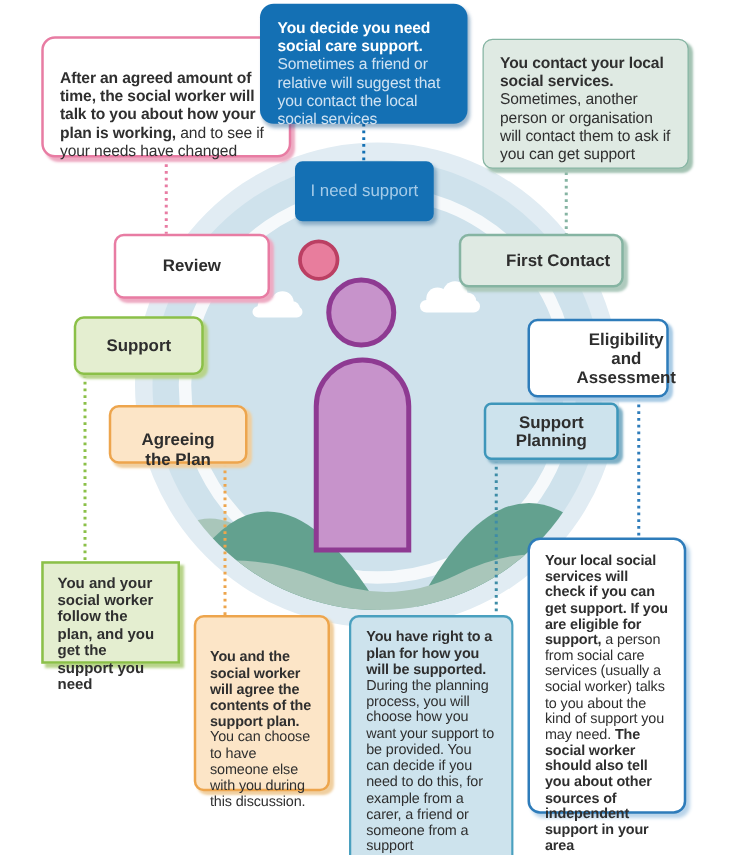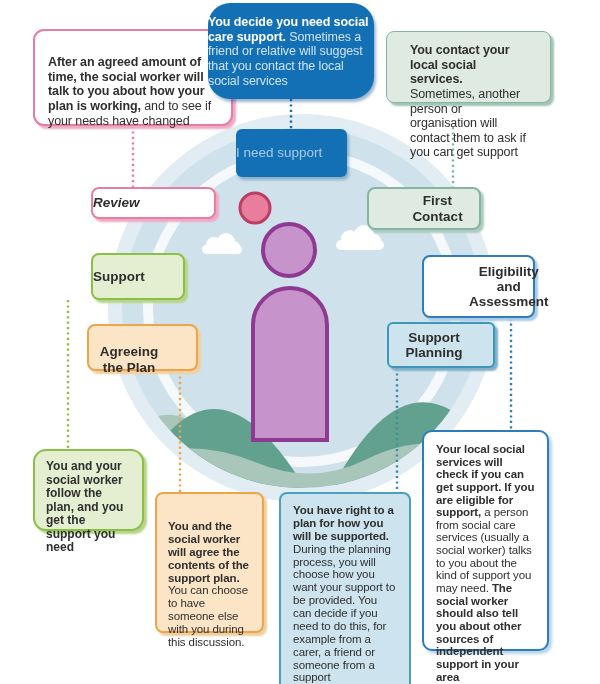--- a/index.html
+++ b/index.html
@@ -7,56 +7,56 @@
     position:relative;width:600px;height:684px;overflow:hidden;background:#fff;
     font-family:"Liberation Sans", sans-serif;color:var(--ink,#2f2f2f);
   }
   .scene{position:absolute;left:0;top:0;z-index:0;}
   .box{position:absolute;z-index:2;box-sizing:border-box;border-radius:9px;}
   .note{font-size:12.5px;line-height:1.17;letter-spacing:-0.1px;}
   .note-sm{font-size:11.5px;line-height:1.12;letter-spacing:-0.1px;}
   .b{font-weight:bold;}
   .blk{display:block;}
   .label{
-    display:flex;align-items:center;text-align:center;
+    display:flex;align-items:center;justify-content:center;text-align:center;
     font-weight:bold;font-size:13.5px;line-height:1.12;color:#2e2e2e;
   }
   
   [data-name="note-review-box"]{
     left:33px;top:29px;width:200px;height:97px;background:#fff;
     border:2px solid var(--pink,#e87ca3);border-radius:11px;
     box-shadow:3px 3px 2px var(--pink-shadow,#eeaac2);padding:24px 13px;
   }
   [data-name="note-decide-box"]{
     left:208px;top:3px;width:166px;height:96px;background:var(--brand-blue,#1470b4);
-    color:#fff;border-radius:22px;box-shadow:2px 3px 3px rgba(13,76,130,.4);padding:12px 0;
+    color:#fff;border-radius:11px;box-shadow:2px 3px 3px rgba(13,76,130,.4);padding:12px 14px;
   }
   [data-name="note-decide-box"] .reg{color:var(--blue-note-regular,#cfe2f2);font-weight:normal;}
   [data-name="note-contact-box"]{
-    left:386px;top:31px;width:165px;height:72px;background:var(--teal-bg,#dfeae3);
+    left:386px;top:31px;width:165px;height:104px;background:var(--teal-bg,#dfeae3);
     border:1.5px solid var(--teal,#85b4a2);border-radius:8px;
-    box-shadow:3px 3px 2px #a3c3b3;padding:11px 23px;
+    box-shadow:3px 3px 2px #a3c3b3;padding:11px 13px;
   }
   
   [data-name="label-i-need-support"]{
     left:236px;top:129px;width:111px;height:48px;background:var(--brand-blue,#1470b4);
     color:var(--ineed-text,#a5cbe8);border-radius:6px;font-weight:normal;font-size:13.5px;
     box-shadow:2px 3px 3px rgba(13,76,130,.35);
   }
   [data-name="label-review"]{
-    left:91px;top:187px;width:125px;height:32px;background:#fff;
-    border:2.5px solid var(--pink,#e87ca3);border-radius:8px;box-shadow:3px 3px 2px var(--pink-shadow,#eeaac2);font-style:italic;
+    left:91px;top:187px;width:125px;height:52px;background:#fff;
+    border:2.5px solid var(--pink,#e87ca3);border-radius:8px;box-shadow:3px 3px 2px var(--pink-shadow,#eeaac2);
   }
   [data-name="label-first-contact"]{
-    left:367px;top:187px;width:114px;height:43px;background:var(--teal-bg,#dfeae3);
+    left:367px;top:187px;width:132px;height:43px;background:var(--teal-bg,#dfeae3);
     border:2.5px solid var(--teal,#85b4a2);border-radius:8px;box-shadow:3px 3px 2px #aecabd;padding-left:27px;
   }
   [data-name="label-support"]{
-    left:59px;top:253px;width:94px;height:47px;background:var(--green-bg,#e4eed0);
-    border:2.5px solid var(--green,#8bc048);border-radius:8px;box-shadow:3px 3px 2px #b8d48a;margin-left:32px;
+    left:59px;top:253px;width:104px;height:47px;background:var(--green-bg,#e4eed0);
+    border:2.5px solid var(--green,#8bc048);border-radius:8px;box-shadow:3px 3px 2px #b8d48a;
   }
   [data-name="label-eligibility"]{
     left:422px;top:255px;width:113px;height:63px;background:#fff;
     border:2.5px solid var(--blue-border,#2e7cba);border-radius:8px;box-shadow:3px 3px 2px #a9cbe5;padding-left:45px;
   }
   [data-name="label-agreeing"]{
     left:87px;top:324px;width:111px;height:47px;background:var(--orange-bg,#fce5c7);
     border:2.5px solid var(--orange,#eda54d);border-radius:8px;box-shadow:3px 3px 2px #f0cf9f;
   }
   [data-name="label-agreeing"] span{display:inline-block;max-width:80px;margin-top:24px;}
@@ -68,21 +68,21 @@
   
   [data-name="supported-person-box"]{
     left:208px;top:374px;width:166px;height:89px;background:var(--purple,#8e3a92);
     color:#fff;border-radius:9px;box-shadow:3px 3px 3px rgba(90,30,95,.3);padding:9px 14px;
   }
   [data-name="supported-person-title"]{display:block;text-align:center;font-weight:bold;font-size:14.5px;margin:0 0 4px 0;}
   [data-name="supported-person-body"]{display:block;font-size:12.3px;line-height:1.17;color:#f2e6f4;}
   
   [data-name="note-follow-box"]{
     left:33px;top:449px;width:111px;height:82px;background:var(--green-bg,#e4eed0);
-    border:2.5px solid var(--green,#8bc048);border-radius:13px;box-shadow:3px 3px 2px #b8d48a;
+    border:2.5px solid var(--green,#8bc048);border-radius:0;box-shadow:3px 3px 2px #b8d48a;
     padding:9px 11px;font-size:12px;line-height:1.13;
   }
   [data-name="note-agree-box"]{
     left:155px;top:492px;width:109px;height:141px;background:var(--orange-bg,#fce5c7);
     border:2.5px solid var(--orange,#eda54d);border-radius:8px;box-shadow:3px 3px 2px #f0cf9f;
     padding:26px 11px;
   }
   [data-name="note-plan-box"]{
     left:279px;top:492px;width:132px;height:192px;background:var(--cyan-bg,#cde3ed);
     border:2.5px solid var(--cyan,#4aa0bf);border-bottom:none;border-radius:8px 8px 0 0;

